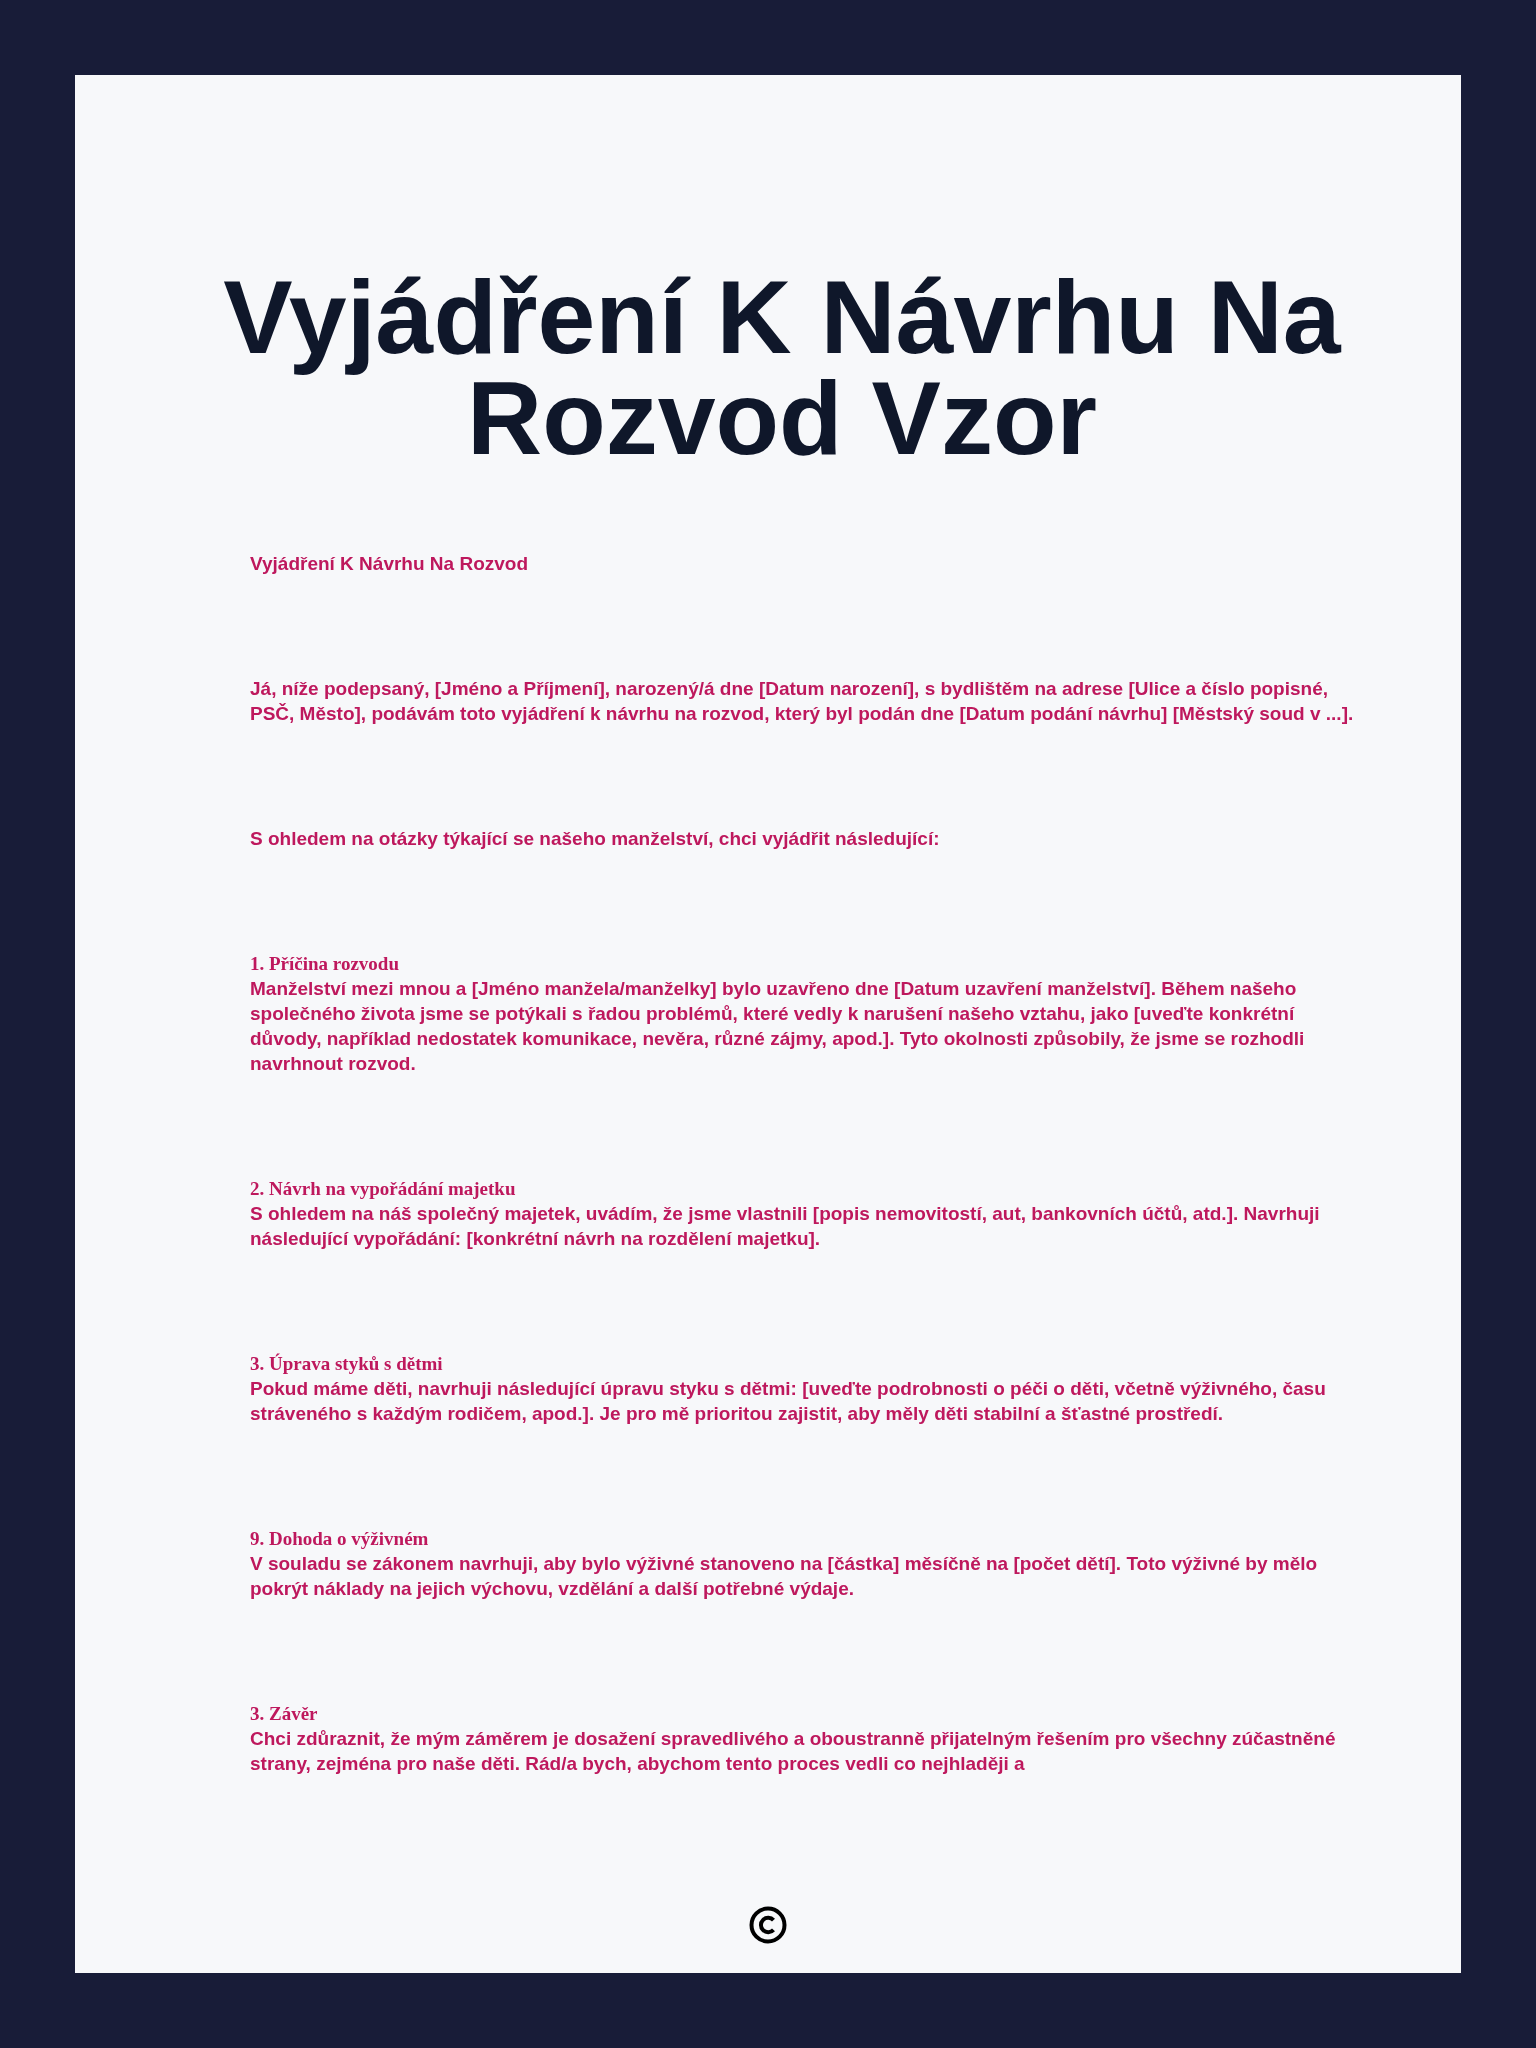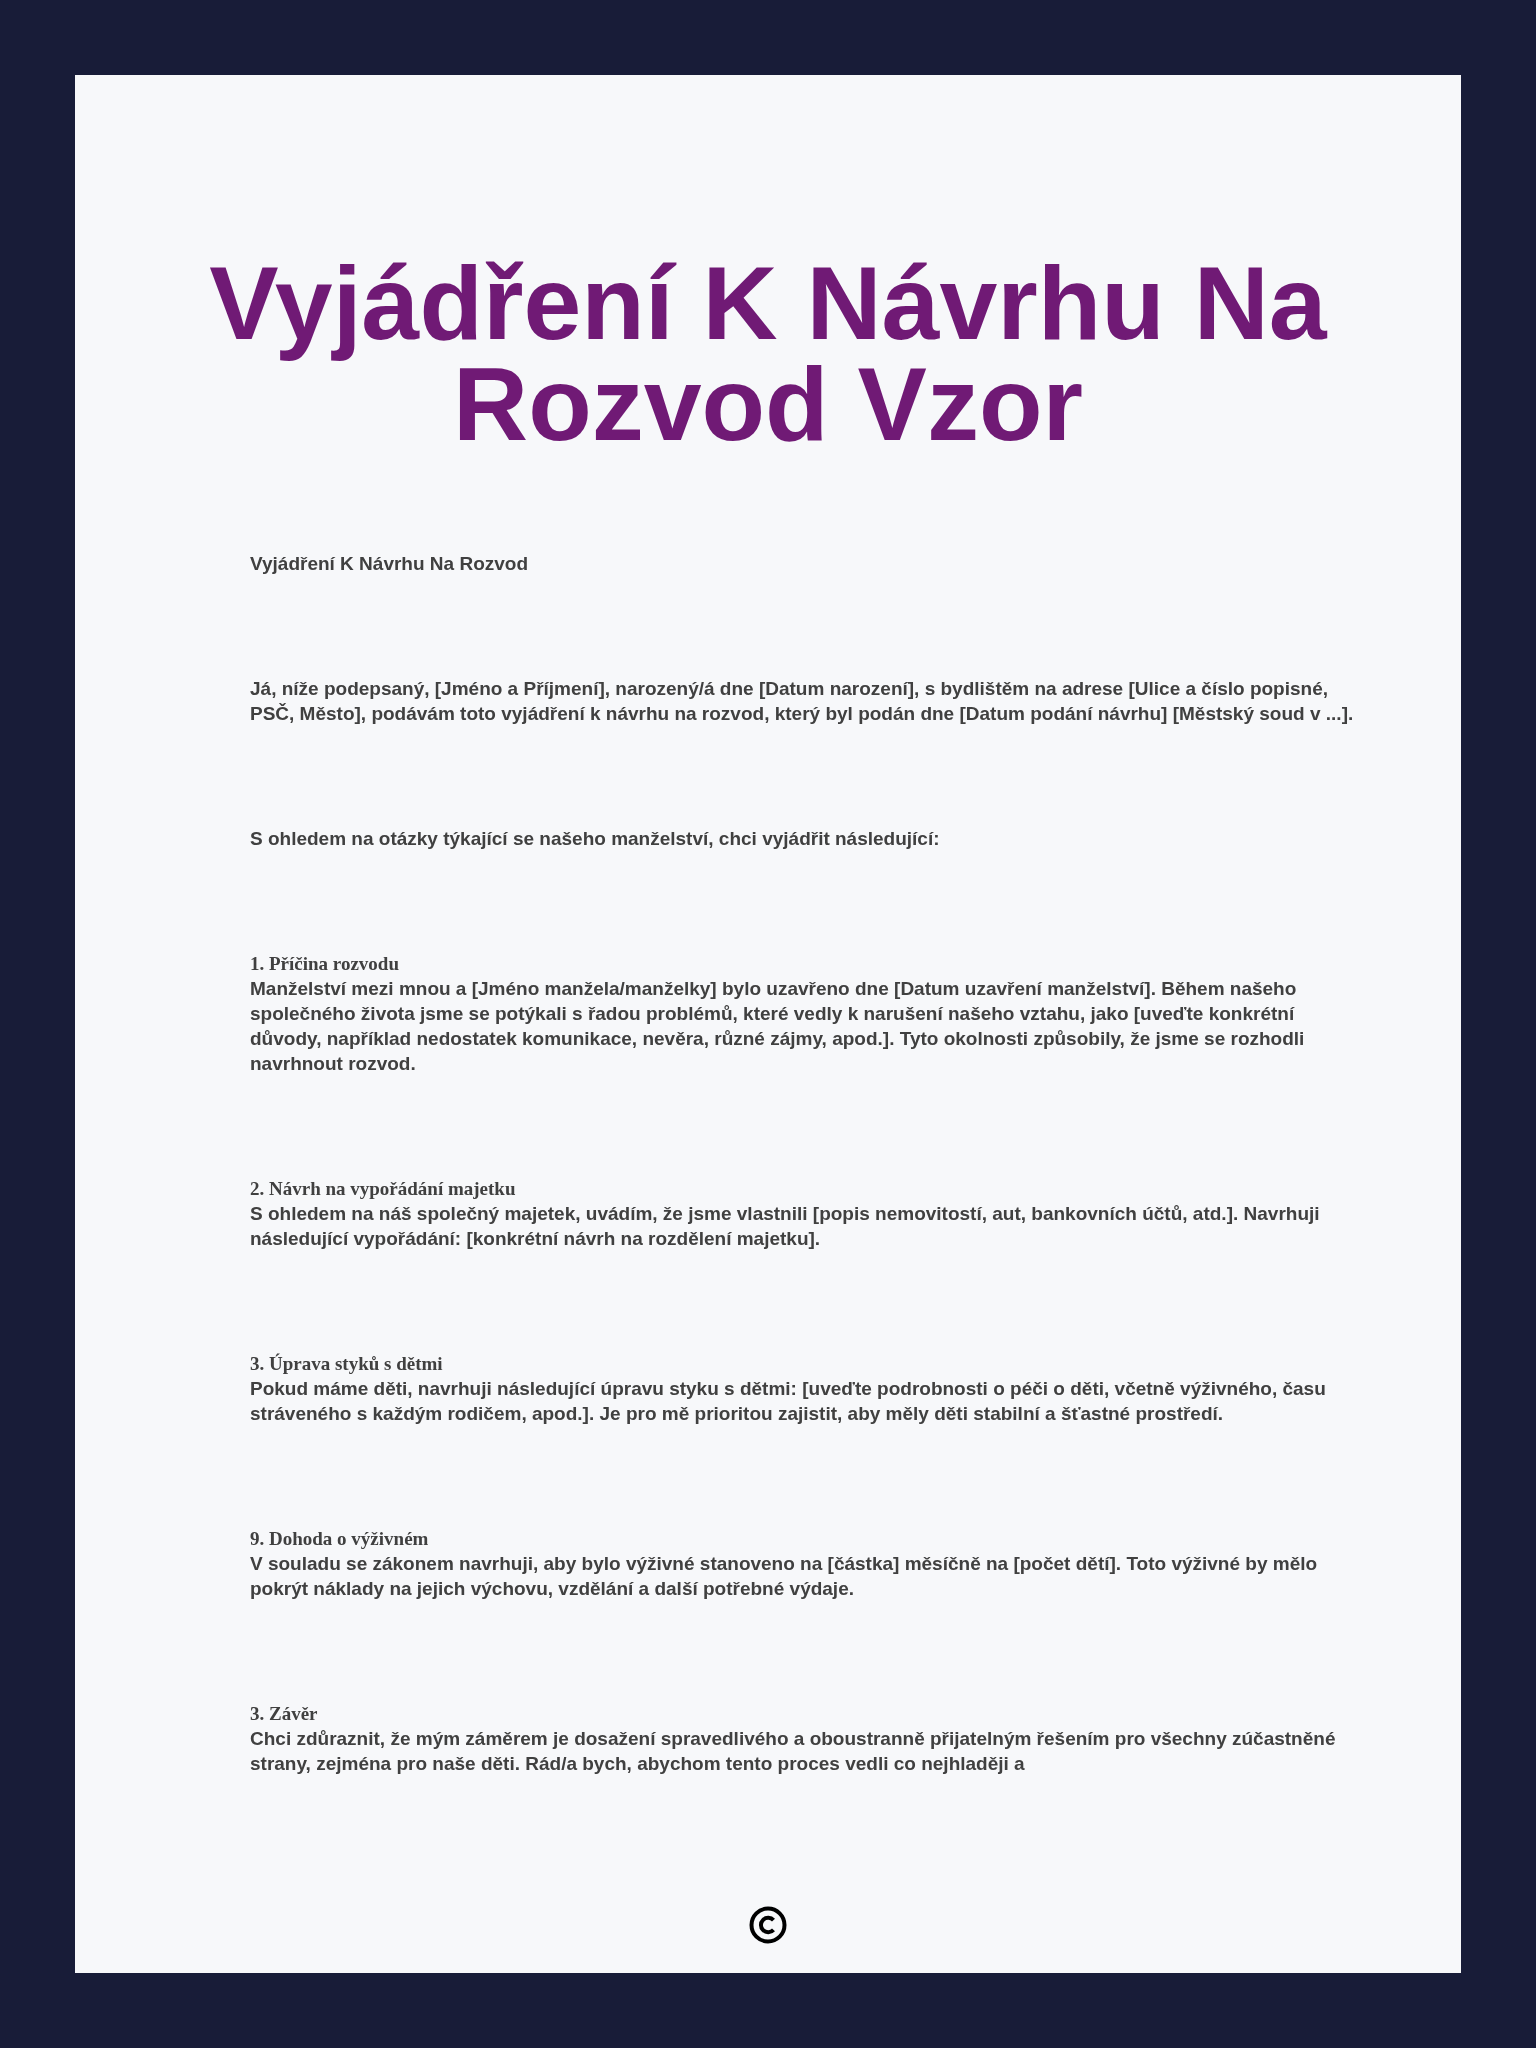--- a/index.html
+++ b/index.html
@@ -21,34 +21,34 @@
       width: 1386px;
       height: 1898px;
       background: #f7f8fa;
       overflow: hidden;
     }
     .title {
       position: absolute;
       left: 0;
       top: 178px;
       width: 1386px;
-      margin: 0;
+      margin: 14px;
       text-align: center;
       font-weight: 700;
       font-size: 104px;
       line-height: 101px;
-      color: #701a75;
+      color: #0f172a;
       letter-spacing: 0px;
     }
     .content {
       position: absolute;
       left: 175px;
       top: 476px;
       width: 1120px;
-      color: #404040;
+      color: #be185d;
       font-weight: 700;
       font-size: 19px;
       line-height: 25px;
     }
     .content p {
       margin: 0;
     }
     .subtitle { margin-bottom: 100px !important; }
     .intro { margin-bottom: 100px !important; }
     .lead { margin-bottom: 100px !important; }

